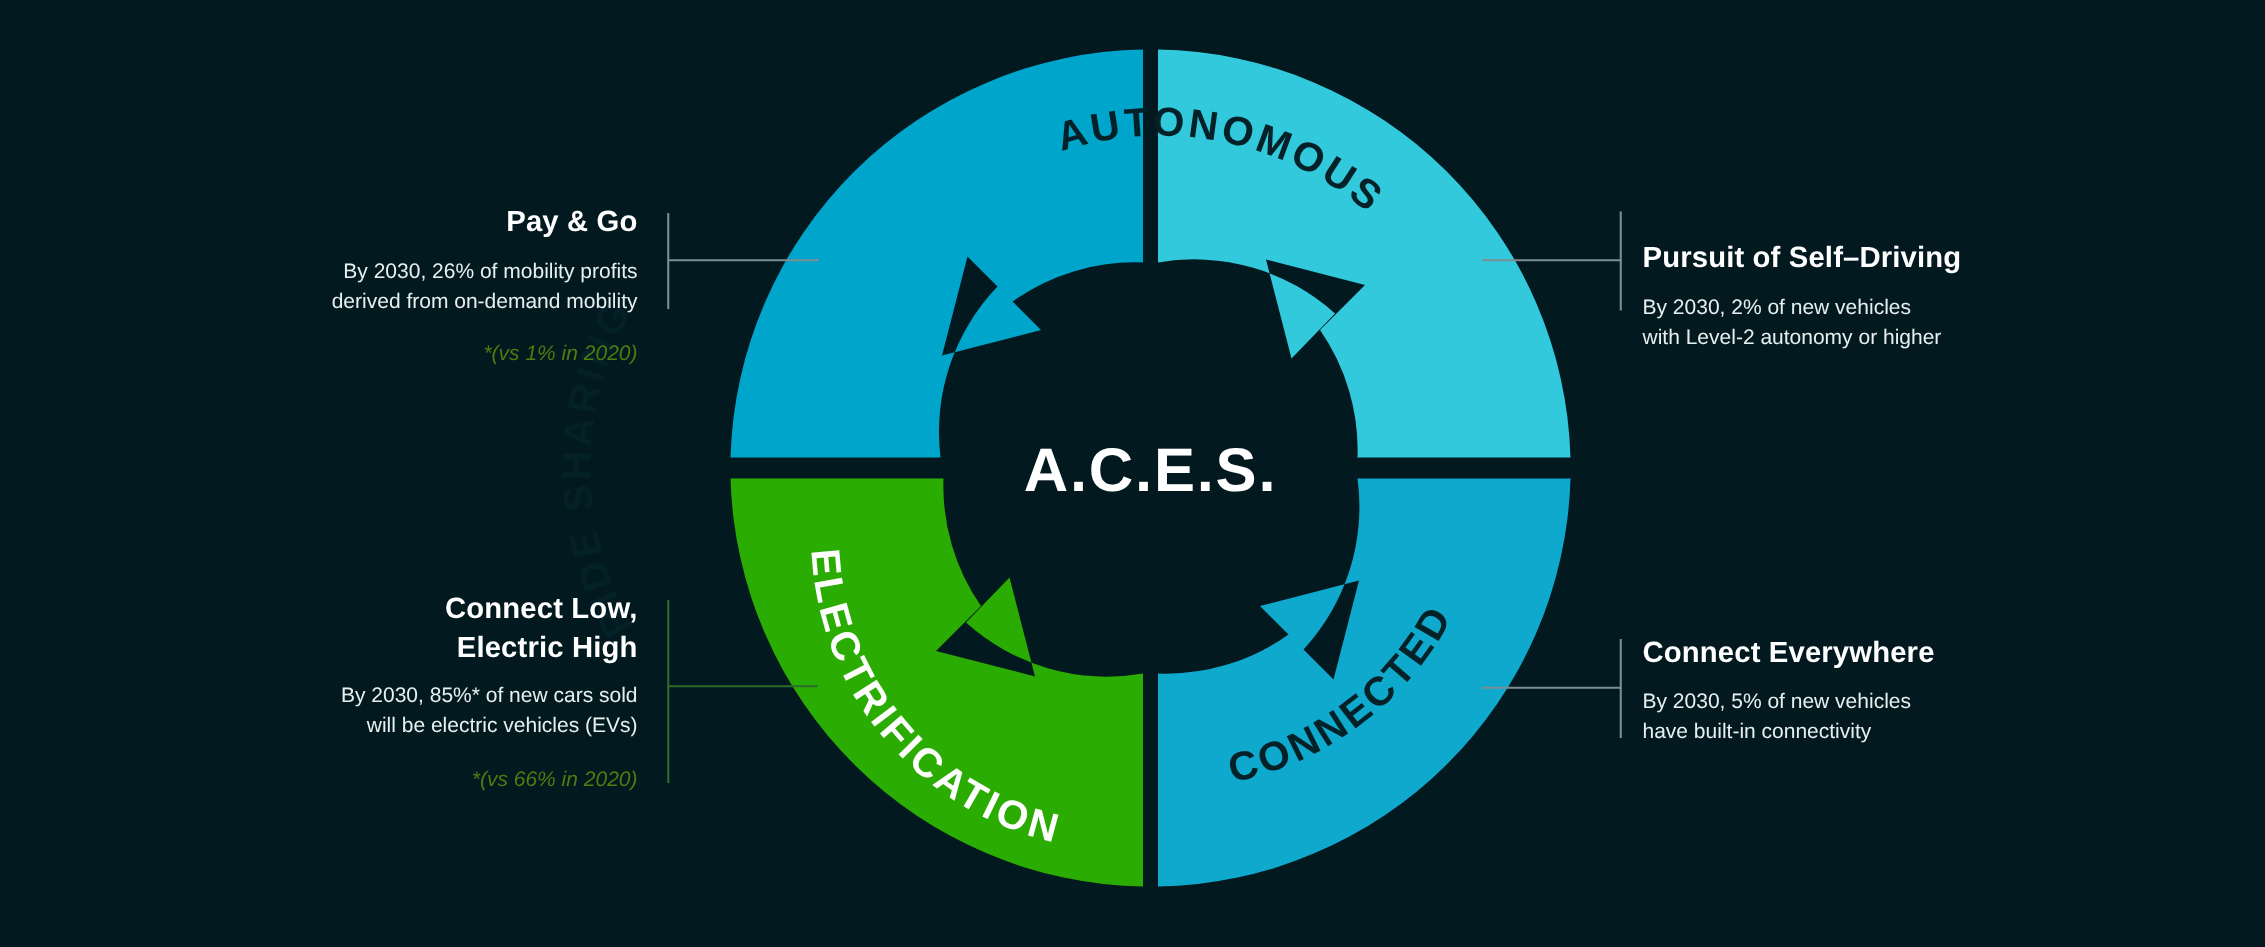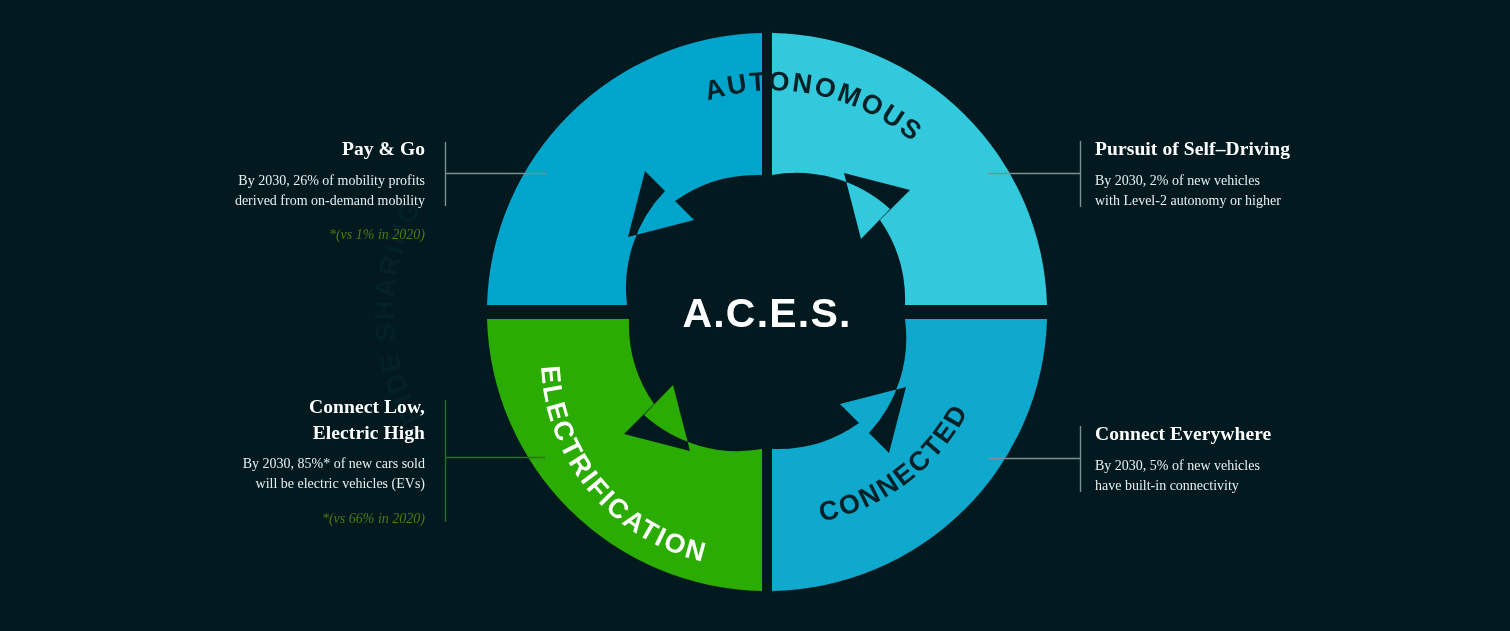--- a/index.html
+++ b/index.html
@@ -40,21 +40,20 @@
     font-size: 41px;
     font-weight: 700;
     letter-spacing: 1.2px;
     fill: #ffffff;
   }
 
   
   .callout {
     position: absolute;
     width: 300px;
-    font-family: Liberation Serif, serif;
   }
   .callout .title {
     font-size: 19.5px;
     font-weight: 700;
     color: #ffffff;
     line-height: 1.32;
     letter-spacing: 0.1px;
     margin: 0 0 9px 0;
     white-space: pre-line;
   }
@@ -71,26 +70,27 @@
     font-style: italic;
     font-weight: 500;
     color: #4d7c0f;
     margin: 17px 0 0 0;
   }
   .callout.left {
     text-align: right;
   }
   .callout.right {
     text-align: left;
+    margin-top: 24px;
   }
 
   #callout-pay-go      { left: 125px; top: 136px; }
   #callout-emission    { left: 125px; top: 394px; }
   #callout-self-driving{ left: 1095px; top: 136px; }
-  #callout-connected   { left: 1095px; top: 421px; }
+  #callout-connected   { left: 1095px; top: 399px; }
 </style>
 </head>
 <body>
 
 <div id="stage">
 
   <svg id="diagram" viewBox="0 0 1510 631">
     <defs>
 
       <path id="path-ride-sharing" d="M 554.5 518.5 A 213 213 0 0 1 554.5 105.5" fill="none"></path>

